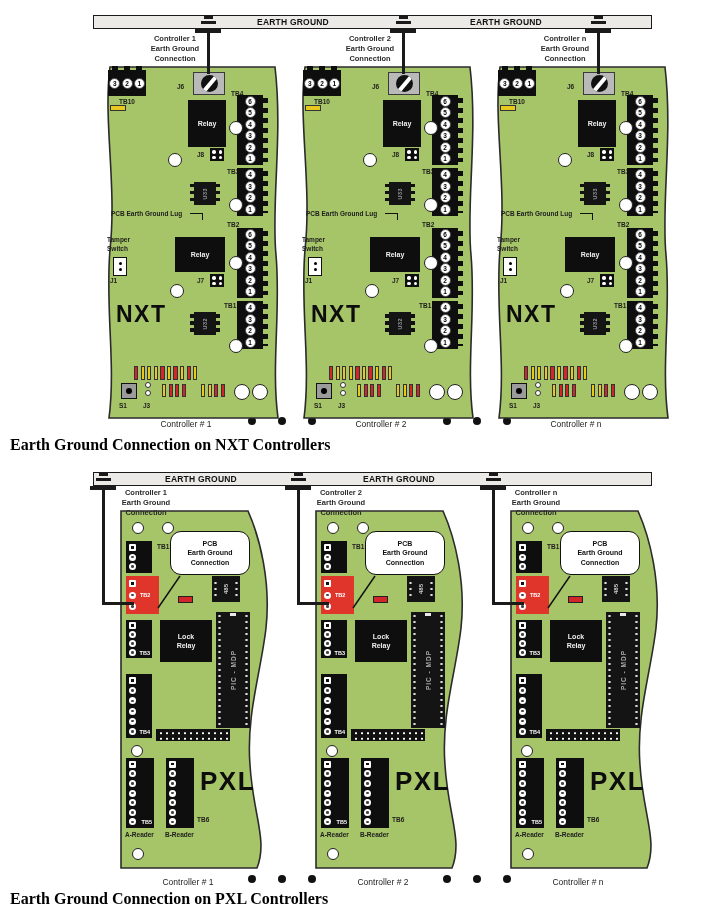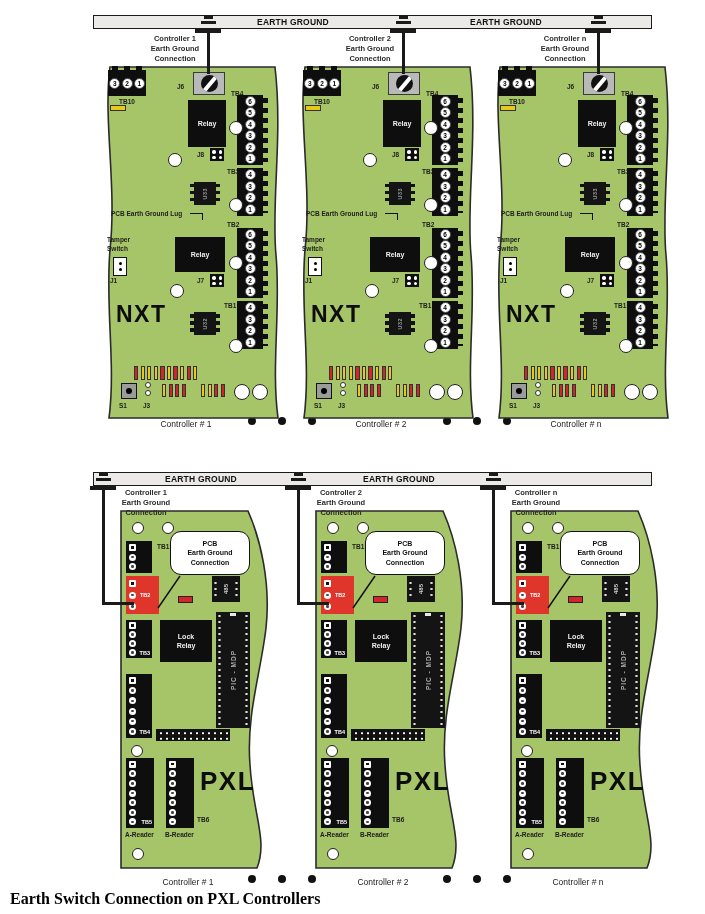--- a/index.html
+++ b/index.html
@@ -585,20 +585,21 @@
   <div class="dots" style="left:248px;top:417px">
       <i></i>
       <i></i>
       <i></i>
     </div>
   <div class="dots" style="left:443px;top:417px">
       <i></i>
       <i></i>
       <i></i>
     </div>
+  <div class="heading" style="top:436px">Earth Ground Connection on NXT Controllers</div>
 
   <div class="bus" style="top:472px">
     <span class="bus-label" style="left:47px">EARTH GROUND</span>
     <span class="bus-label" style="left:245px">EARTH GROUND</span>
   </div>
   <div id="pxl-boards">
       <div class="unit" style="top: 472px; width: 150px; height: 442px; left: 120px;">
   <div class="gstub" style="left:-30px;top:1px">
           <i class="b1"></i>
           <i class="b2"></i>
@@ -932,14 +933,14 @@
   <div class="dots" style="left:248px;top:875px">
       <i></i>
       <i></i>
       <i></i>
     </div>
   <div class="dots" style="left:443px;top:875px">
       <i></i>
       <i></i>
       <i></i>
     </div>
-  <div class="heading" style="top:890px">Earth Switch Connection on PXL Controllers</div>
+  <div class="heading" style="top:890px">Earth Ground Connection on PXL Controllers</div>
 </div>
 
 </body></html>

